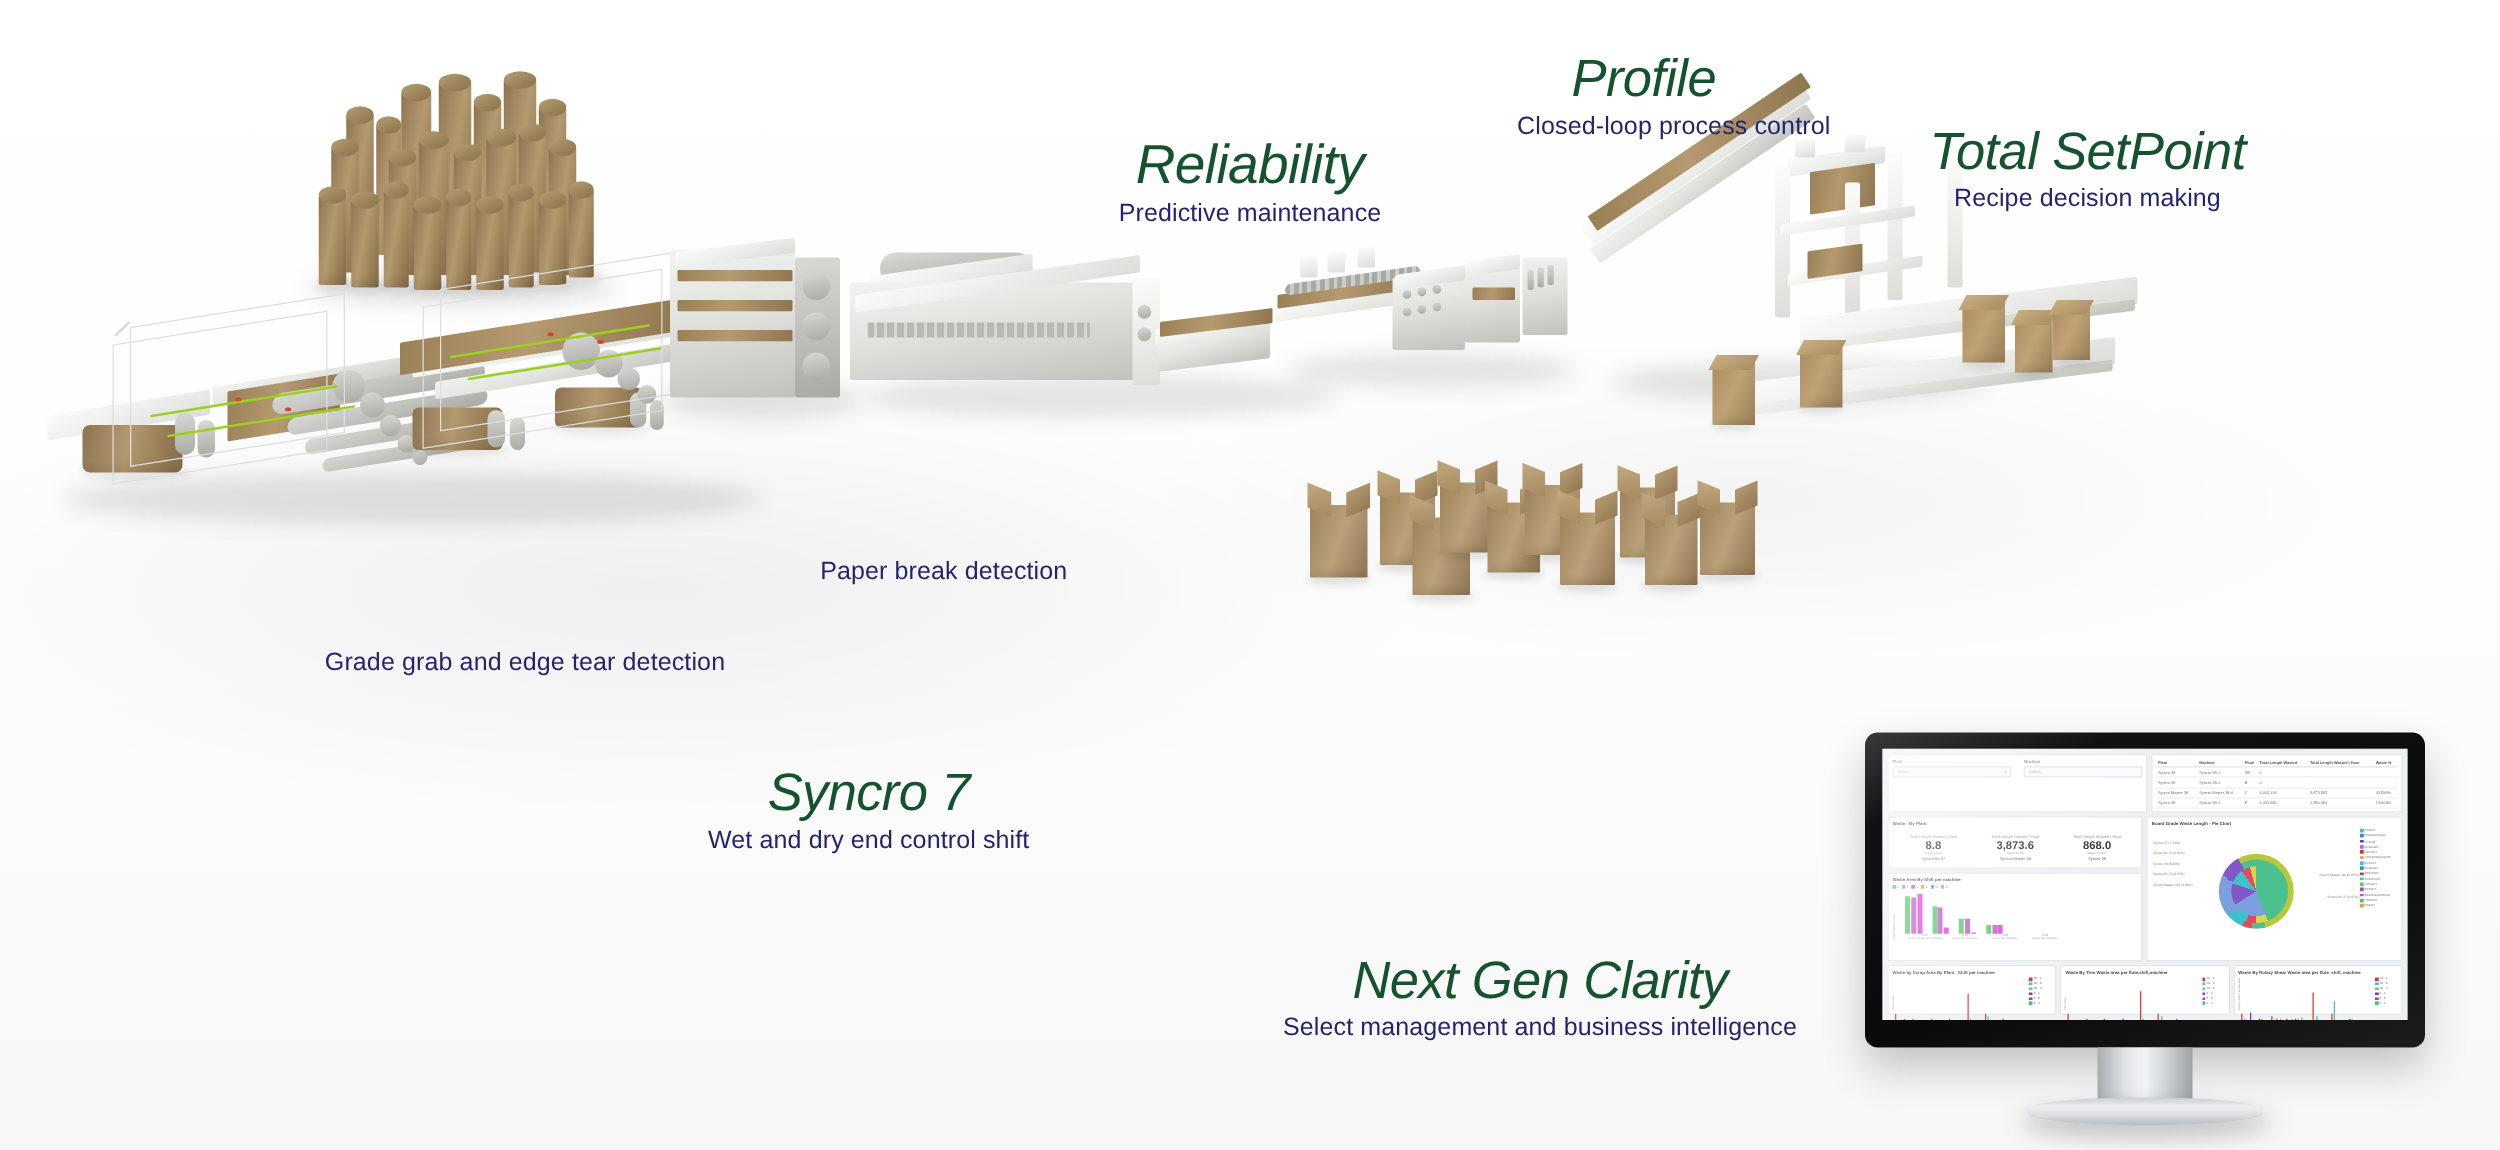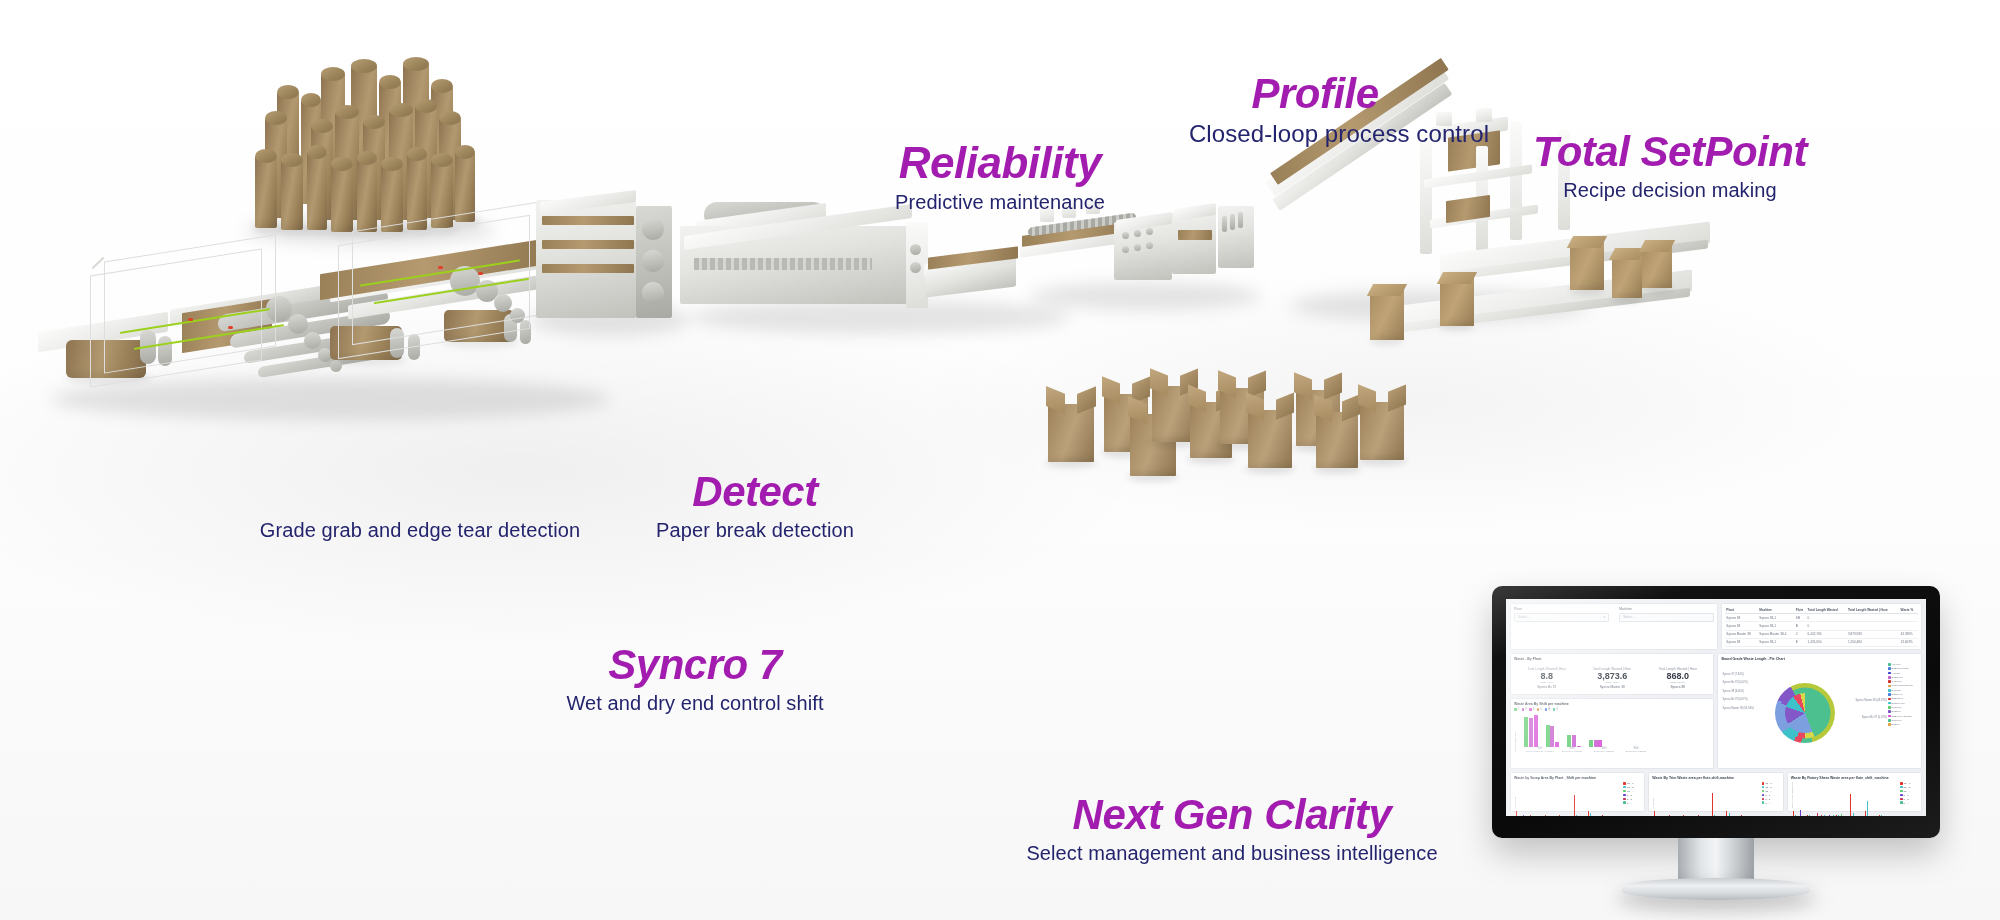--- a/index.html
+++ b/index.html
@@ -16,22 +16,22 @@
     background:
       radial-gradient(ellipse 900px 260px at 520px 470px, rgba(0,0,0,.055), rgba(0,0,0,0) 70%),
       radial-gradient(ellipse 700px 190px at 1400px 400px, rgba(0,0,0,.04), rgba(0,0,0,0) 70%),
       linear-gradient(#ffffff 0%,#fdfdfd 55%,#f7f7f7 100%);
     pointer-events:none;
   }
 
   
   .label{position:absolute;text-align:center;white-space:nowrap;line-height:1;}
   .label .ttl{
-    font-weight:bold;font-style:italic;letter-spacing:-0.5px;
-    color:#a21caf;display:block;margin-top:31px;
+    font-weight:normal;font-style:italic;letter-spacing:-0.5px;
+    color:#14532d;display:block;
   }
   .label .sub{
     font-weight:normal;font-style:normal;color:#24246e;display:block;
     margin-top:7px;letter-spacing:0.1px;
   }
 
   
   .roll{position:absolute;border-radius:3px;}
   .roll .body{
     position:absolute;inset:0;border-radius:2px;
@@ -517,30 +517,29 @@
   </div>
 
 
   <div class="label" style="left:1000px;top:110px;transform:translateX(-50%);">
     <span class="ttl" style="font-size:44px;">Reliability</span>
     <span class="sub" style="font-size:20px;">Predictive maintenance</span>
   </div>
 
   <div class="label" style="left:1315px;top:42px;transform:translateX(-50%);">
     <span class="ttl" style="font-size:42px;">Profile</span>
-    <span class="sub" style="font-size:24px;margin-left:48px;">Closed-loop process control</span>
+    <span class="sub" style="font-size:20px;margin-left:48px;">Closed-loop process control</span>
   </div>
 
   <div class="label" style="left:1670px;top:100px;transform:translateX(-50%);">
     <span class="ttl" style="font-size:42px;">Total SetPoint</span>
     <span class="sub" style="font-size:20px;">Recipe decision making</span>
   </div>
 
   <div class="label" style="left:755px;top:440px;transform:translateX(-50%);">
-    <span class="ttl" style="font-size:42px;">Detect</span>
     <span class="sub" style="font-size:20px;">Paper break detection</span>
   </div>
 
   <div class="label" style="left:420px;top:513px;transform:translateX(-50%);">
     <span class="sub" style="font-size:20px;">Grade grab and edge tear detection</span>
   </div>
 
   <div class="label" style="left:695px;top:613px;transform:translateX(-50%);">
     <span class="ttl" style="font-size:42px;">Syncro 7</span>
     <span class="sub" style="font-size:20px;">Wet and dry end control shift</span>

